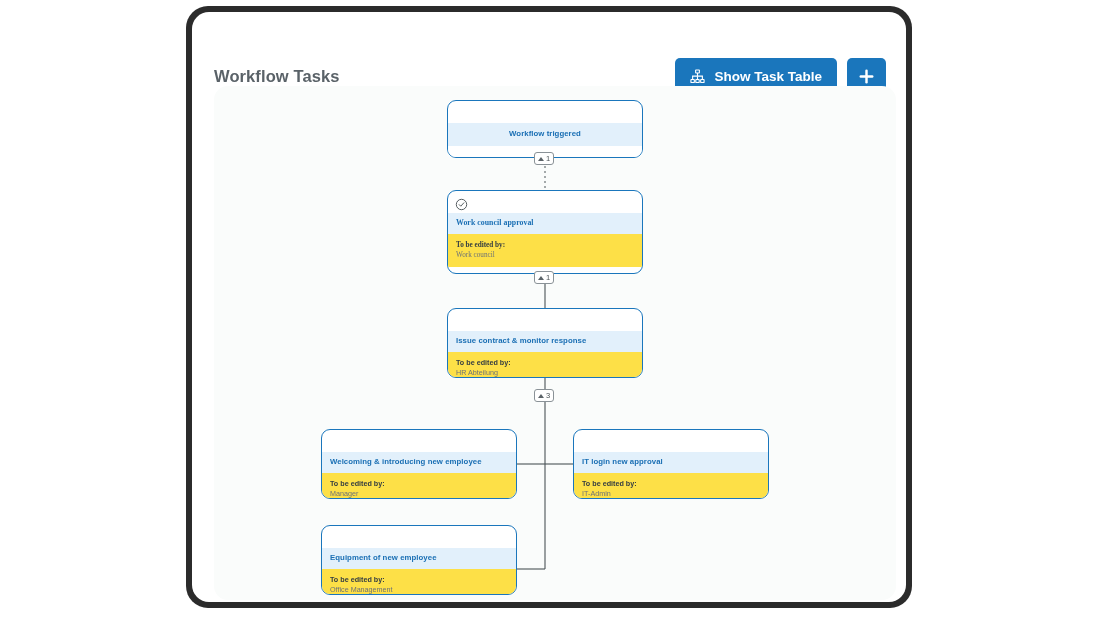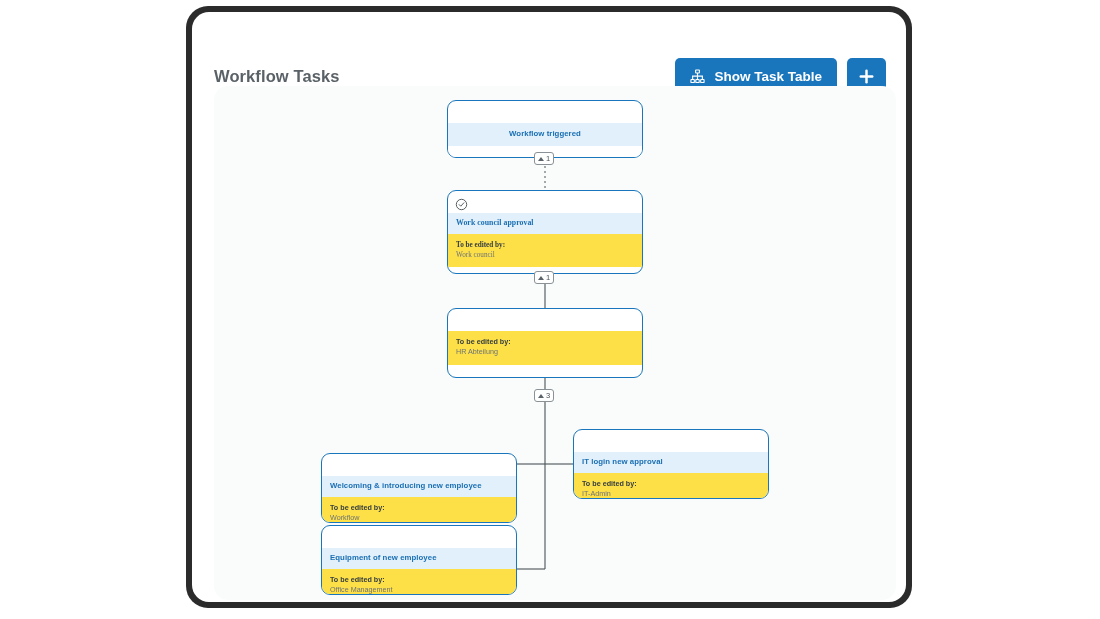--- a/index.html
+++ b/index.html
@@ -274,37 +274,38 @@
           </div>
         </div>
 
         <div class="branch-badge" style="left:320px; top:185px;">
           <span class="tri"></span>
           <span class="cnt">1</span>
         </div>
 
         <div class="node" id="node-issue-contract" style="left:233px; top:222px; width:196px; height:70px;">
           <div class="node-icon-row"></div>
+          <div class="node-title">Issue contract &amp; monitor response</div>
           <div class="node-body">
             <div class="node-body-label">To be edited by:</div>
             <div class="node-body-value">HR Abteilung</div>
           </div>
         </div>
 
         <div class="branch-badge" style="left:320px; top:303px;">
           <span class="tri"></span>
           <span class="cnt">3</span>
         </div>
 
-        <div class="node" id="node-welcoming" style="left:107px; top:343px; width:196px; height:70px;margin-top:24px;">
+        <div class="node" id="node-welcoming" style="left:107px; top:343px; width:196px; height:70px;">
           <div class="node-icon-row"></div>
           <div class="node-title">Welcoming &amp; introducing new employee</div>
           <div class="node-body">
             <div class="node-body-label">To be edited by:</div>
-            <div class="node-body-value">Workflow</div>
+            <div class="node-body-value">Manager</div>
           </div>
         </div>
 
         <div class="node" id="node-it-login" style="left:359px; top:343px; width:196px; height:70px;">
           <div class="node-icon-row"></div>
           <div class="node-title">IT login new approval</div>
           <div class="node-body">
             <div class="node-body-label">To be edited by:</div>
             <div class="node-body-value">IT-Admin</div>
           </div>

